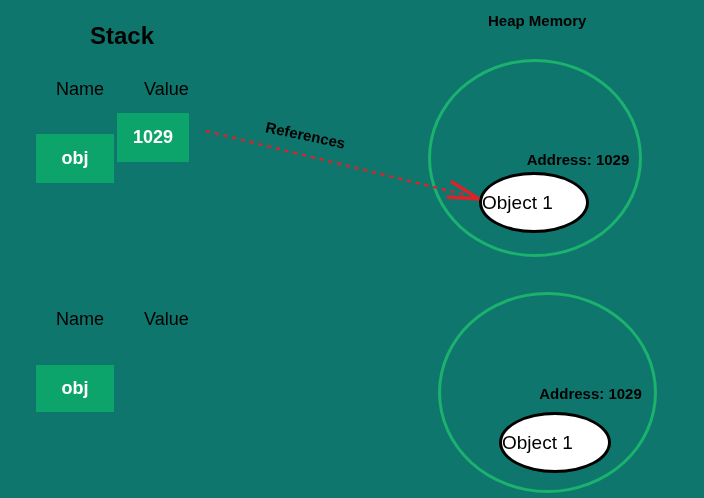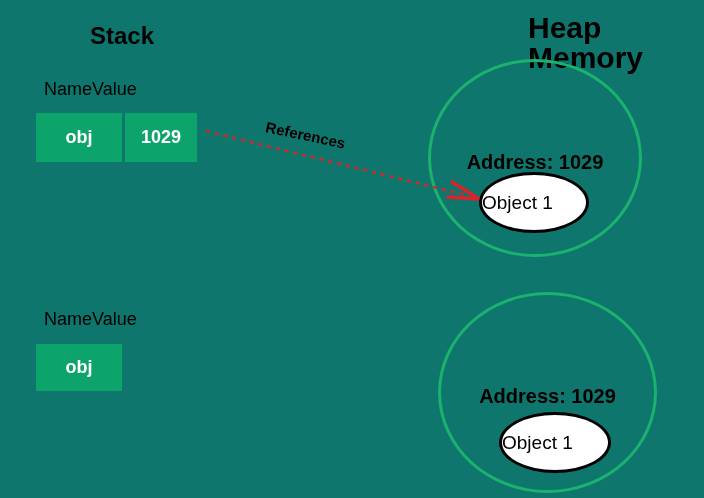--- a/index.html
+++ b/index.html
@@ -10,42 +10,42 @@
     --box-text:#FFFFFF;
     --ink:#000000;
   }
   html,body{margin:0;padding:0;background:#fff;}
   #diagram{
     position:relative;width:704px;height:498px;background:#0f766e;overflow:hidden;
     font-family:"Liberation Sans",sans-serif;color:var(--ink);
   }
   .abs{position:absolute;}
   .section-title{font-weight:bold;font-size:24px;line-height:1;}
-  .heap-title{font-size:30px;margin-left:40px;}
-  .hdr-row{display:flex;font-size:18px;line-height:1;}
+  .heap-title{font-size:15px;}
+  .hdr-row{display:flex;gap:40px;font-size:18px;line-height:1;margin-left:12px;}
   .tbl-row{display:flex;gap:3px;}
   .cell{
     background:var(--box-green);color:var(--box-text);
     font-weight:bold;font-size:18px;
     display:flex;align-items:center;justify-content:center;
   }
-  .cell.name{width:86px;height:49px;}
+  .cell.name{width:78px;height:49px;margin-top:21px;}
   .cell.value{width:72px;height:49px;}
   .row-b .cell{height:47px;}
   .cell .null{color:var(--null-red);}
   .heap-circle{
     border:3px solid var(--circle-green);border-radius:50%;
     box-sizing:border-box;background:transparent;
   }
   .obj-ellipse{
     border:3.5px solid var(--ink);border-radius:50%;box-sizing:border-box;
     display:flex;align-items:center;
     font-size:19px;background:#fff;
   }
-  .addr{font-weight:bold;font-size:20px;text-align:center;line-height:1;}
+  .addr{font-weight:bold;font-size:15px;text-align:center;line-height:1;margin-left:43px;}
   .ref-label{
     font-weight:bold;font-size:15px;line-height:1;
     transform:rotate(12deg);transform-origin:left center;white-space:nowrap;
   }
   svg.overlay{position:absolute;left:0;top:0;pointer-events:none;}
 </style>
 </head>
 <body>
 
 <div id="diagram">

